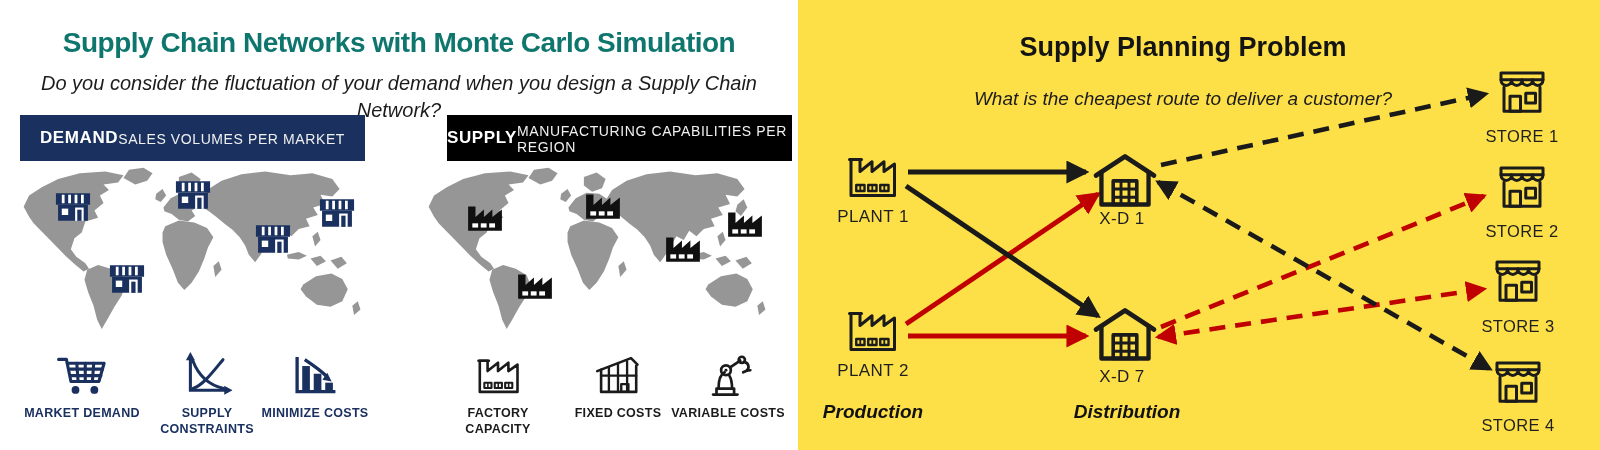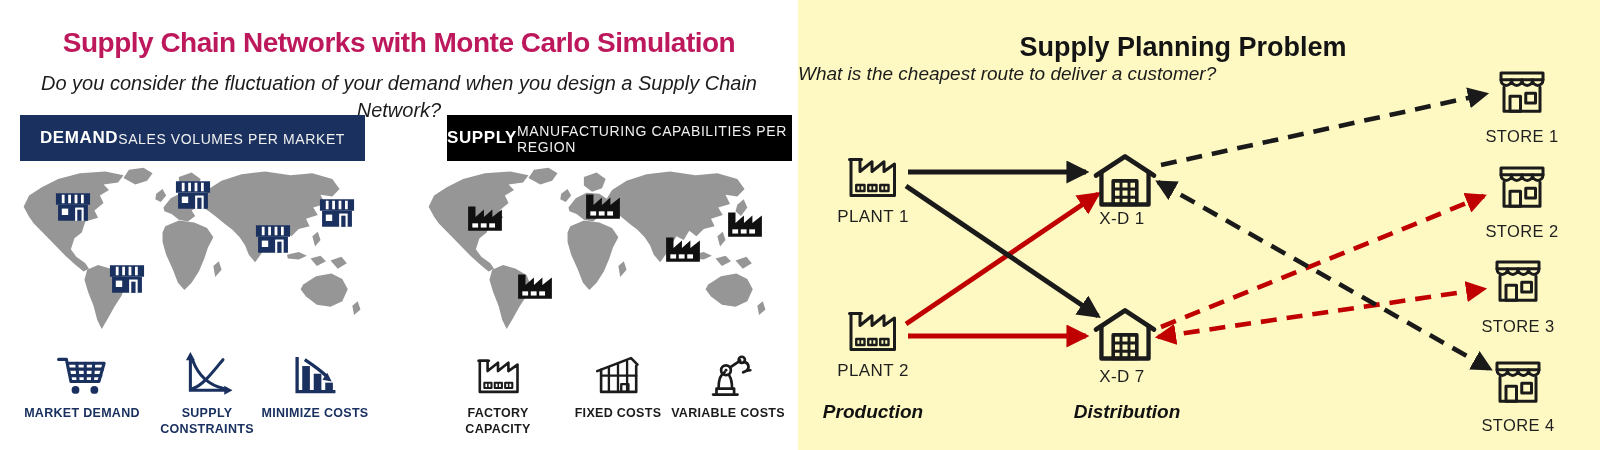--- a/index.html
+++ b/index.html
@@ -1,21 +1,21 @@
 <!DOCTYPE html>
 <html><head>
 <meta charset="utf-8">
 <style>
   html,body{margin:0;padding:0;background:#fff;}
   .canvas{position:relative;width:1600px;height:450px;background:#ffffff;
           font-family:"Liberation Sans",sans-serif;overflow:hidden;}
   
   .left-panel{position:absolute;left:0;top:0;width:798px;height:450px;background:#ffffff;}
   .lp-title{position:absolute;top:8px;left:0;width:798px;text-align:center;
-            font-size:28px;font-weight:bold;color:#be185d;letter-spacing:-0.5px;}
+            font-size:28px;font-weight:bold;color:#0f766e;letter-spacing:-0.5px;}
   .lp-subtitle{position:absolute;top:50px;left:29px;width:740px;text-align:center;
                font-style:italic;font-size:20px;line-height:1.35;color:#1c1c1c;}
   .col-header{position:absolute;top:115px;height:46px;display:flex;flex-direction:row;
               justify-content:center;align-items:center;color:#fff;}
   .col-header .h-main{font-size:17px;font-weight:bold;letter-spacing:.6px;}
   .col-header .h-sub{font-size:14px;letter-spacing:.6px;margin-top:2px;color:#f0f0f0;}
   .demand-header{left:20px;width:345px;background:#1A3160;}
   .supply-header{left:447px;width:345px;background:#000000;}
   .map{position:absolute;top:165px;width:345px;height:176px;}
   .demand-map{left:20px;} .supply-map{left:425px;}
@@ -25,24 +25,24 @@
   .demand-map .map-marker{color:#1A3160;}
   .supply-map .map-marker{color:#101010;}
   .feature{position:absolute;top:352px;width:116px;text-align:center;}
   .feature svg{width:52px;height:46px;display:inline-block;}
   .feature .flabel{margin-top:3px;font-size:12.5px;font-weight:bold;line-height:1.3;
                    letter-spacing:.3px;}
   .f-demand{color:#1A3160;} .f-supply{color:#1b1b1b;}
   .fd1{left:24px;} .fd2{left:149px;} .fd3{left:257px;}
   .fs1{left:440px;} .fs2{left:560px;} .fs3{left:670px;}
   
-  .right-panel{position:absolute;left:798px;top:0;width:802px;height:450px;background:#fef9c3;}
+  .right-panel{position:absolute;left:798px;top:0;width:802px;height:450px;background:#fde047;}
   .rp-title{position:absolute;top:10px;left:0;width:770px;text-align:center;
             font-size:27px;font-weight:bold;color:#141414;}
-  .rp-subtitle{position:absolute;top:44px;left:0;width:770px;
+  .rp-subtitle{position:absolute;top:69px;left:0;width:770px;text-align:center;
                font-style:italic;font-size:19px;color:#1c1c1c;}
   .edges{position:absolute;left:0;top:0;width:802px;height:450px;}
   .e-solid{stroke-width:5;fill:none;}
   .e-dash{stroke-width:4.6;fill:none;stroke-dasharray:16 10;}
   .e-black{stroke:#1a1a1a;} .e-red{stroke:#C00000;}
   .node-icon{position:absolute;color:#1b1b1b;}
   .node-icon svg{display:block;width:100%;height:100%;}
   .node-label{position:absolute;text-align:center;font-size:17px;color:#1f1f1f;letter-spacing:.4px;}
   .store-label{font-size:16.5px;}
   .col-label{position:absolute;text-align:center;font-size:19px;font-weight:bold;

